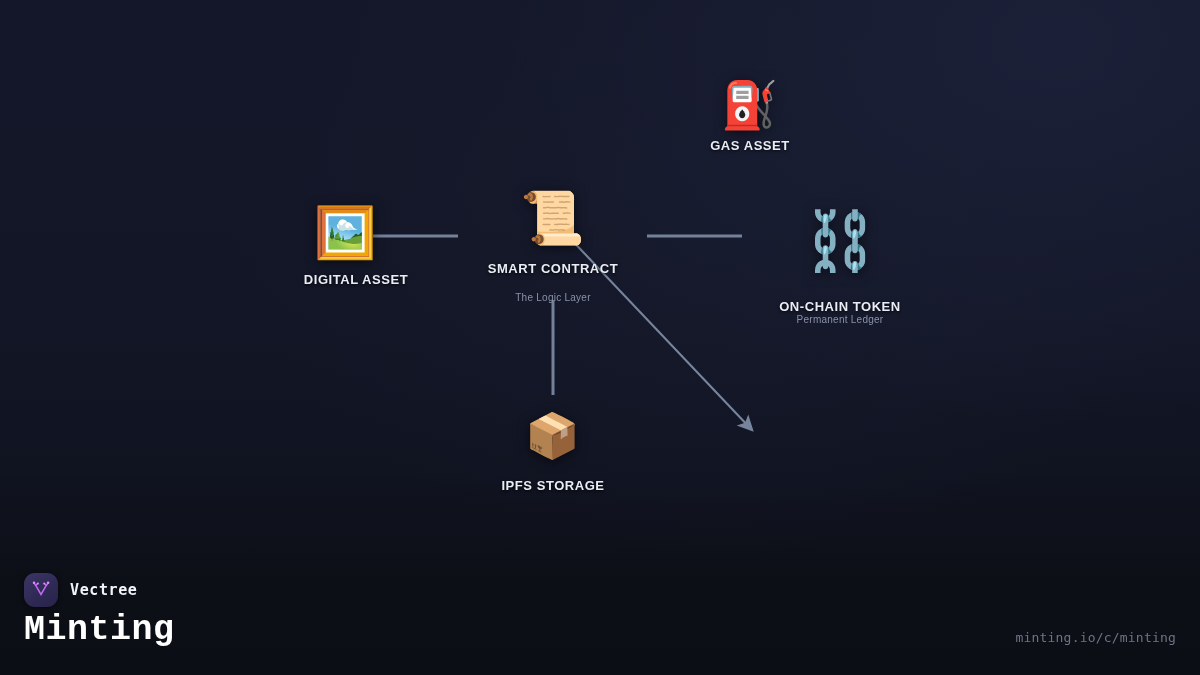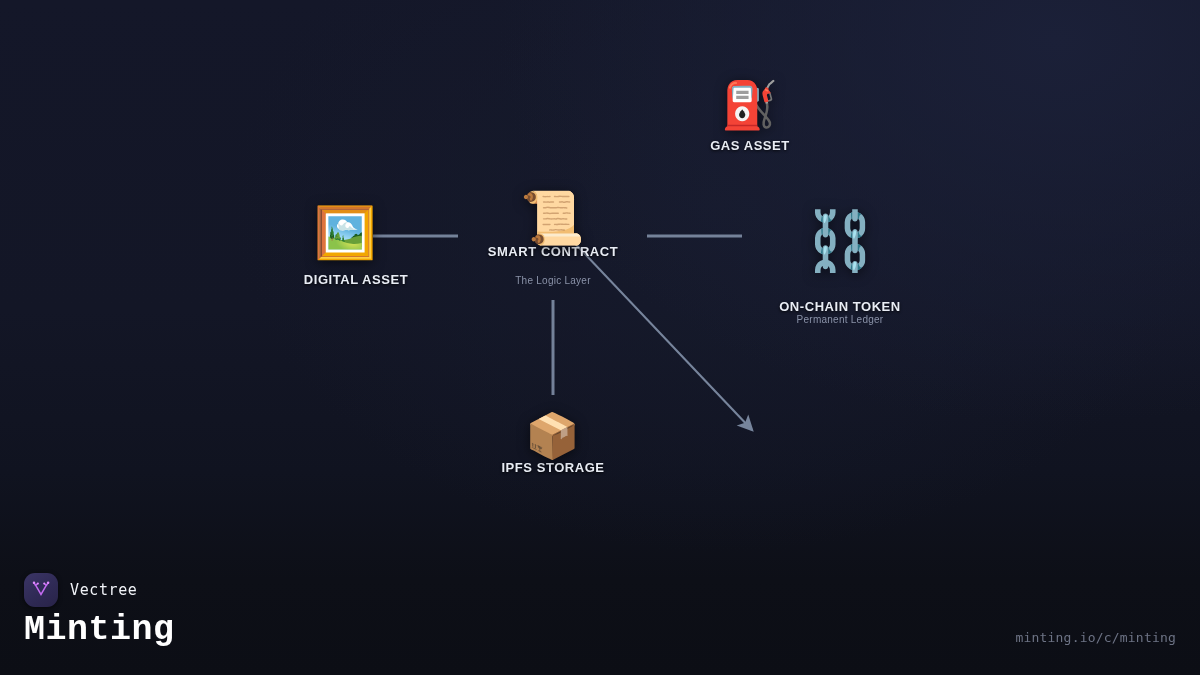--- a/index.html
+++ b/index.html
@@ -71,31 +71,31 @@
   .n-gas        { left:750px; top:82px; }
   .n-gas   .node-icon  { font-size:46px; }
   .n-gas   .node-label { margin-top:10px; }
 
   .n-asset      { left:346px; top:208px; }
   .n-asset .node-icon  { font-size:50px; }
   .n-asset .node-label { margin-top:14px;padding-left:20px; }
 
   .n-contract   { left:553px; top:192px; }
   .n-contract .node-icon  { font-size:52px; }
-  .n-contract .node-label { }
+  .n-contract .node-label { margin-top:17px; }
   .n-contract .node-sub   { margin-top:16px; }
 
   .n-token      { left:840px; top:212px; }
   .n-token .node-icon  { font-size:58px; }
   .n-token .node-label { margin-top:29px; }
   .n-token .node-sub   { }
 
   .n-ipfs       { left:553px; top:414px; }
   .n-ipfs  .node-icon  { font-size:44px; }
-  .n-ipfs  .node-label { margin-top:2px; }
+  .n-ipfs  .node-label { margin-top:20px; }
 
   
   #footer {
     position:absolute;
     left:0; right:0; bottom:0;
     height:120px;
   }
 
   #brand-row {
     position:absolute;
@@ -113,21 +113,21 @@
     display:flex;
     align-items:center;
     justify-content:center;
     box-shadow:0 1px 4px rgba(0,0,0,.6);
     flex:none;
   }
 
   #brand-name {
     font-family:"DejaVu Sans Mono", monospace;
     font-size:15px;
-    font-weight:normal;
+    font-weight:bold;
     letter-spacing:.6px;
     color:#f2f4f9;
   }
 
   #page-title {
     position:absolute;
     left:24px;
     top:56px;
     font-family:Liberation Mono, monospace;
     font-size:35px;

